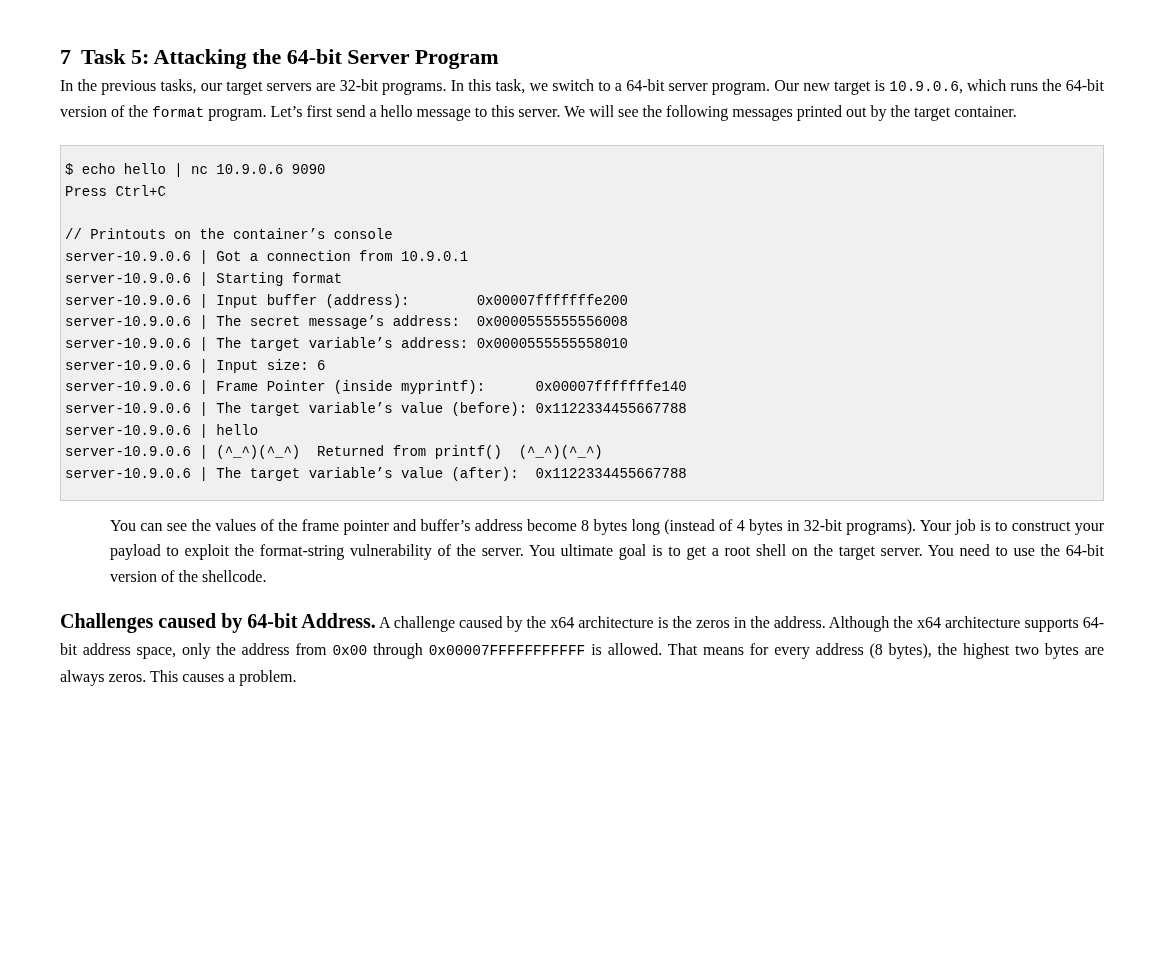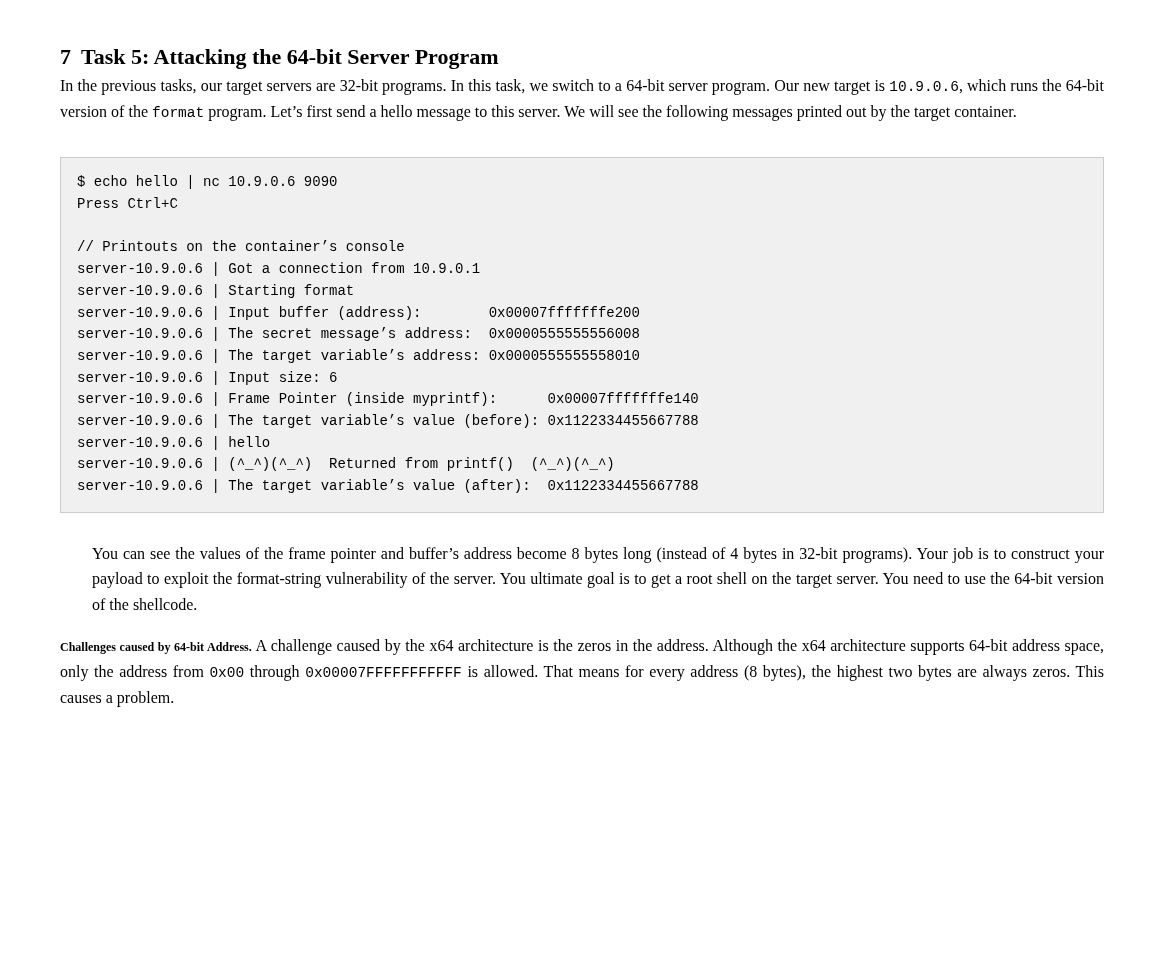--- a/index.html
+++ b/index.html
@@ -25,53 +25,53 @@
     }
 
     .section-number {
       font-size: 22px;
       font-weight: bold;
       margin-right: 10px;
     }
 
     .paragraph {
       text-align: justify;
-      margin-bottom: 32px;
+      margin-bottom: 20px;
       line-height: 1.6;
     }
 
     code, .inline-code {
       font-family: "Courier New", Courier, monospace;
       font-size: 14.5px;
     }
 
     .code-block {
       background-color: #f0f0f0;
       border: 1px solid #cccccc;
-      padding: 14px 16px;
+      padding: 14px 4px;
       font-family: "Courier New", Courier, monospace;
       font-size: 14px;
       line-height: 1.55;
-      margin: 16px 0 28px 0;
+      margin: 16px 0 12px 0;
       white-space: pre;
       overflow-x: auto;
       color: #000000;
     }
 
     .indent-paragraph {
       text-align: justify;
       margin-bottom: 16px;
       line-height: 1.6;
-      margin-left: 32px;
+      margin-left: 50px;
       margin-right: 0;
     }
 
     .challenge-heading {
       font-weight: bold;
-      font-size: 12px;
+      font-size: 20px;
       margin-top: 38px;
     }
 
     .challenge-paragraph {
       text-align: justify;
       margin-bottom: 16px;
       line-height: 1.6;
     }
   </style>
 </head>

